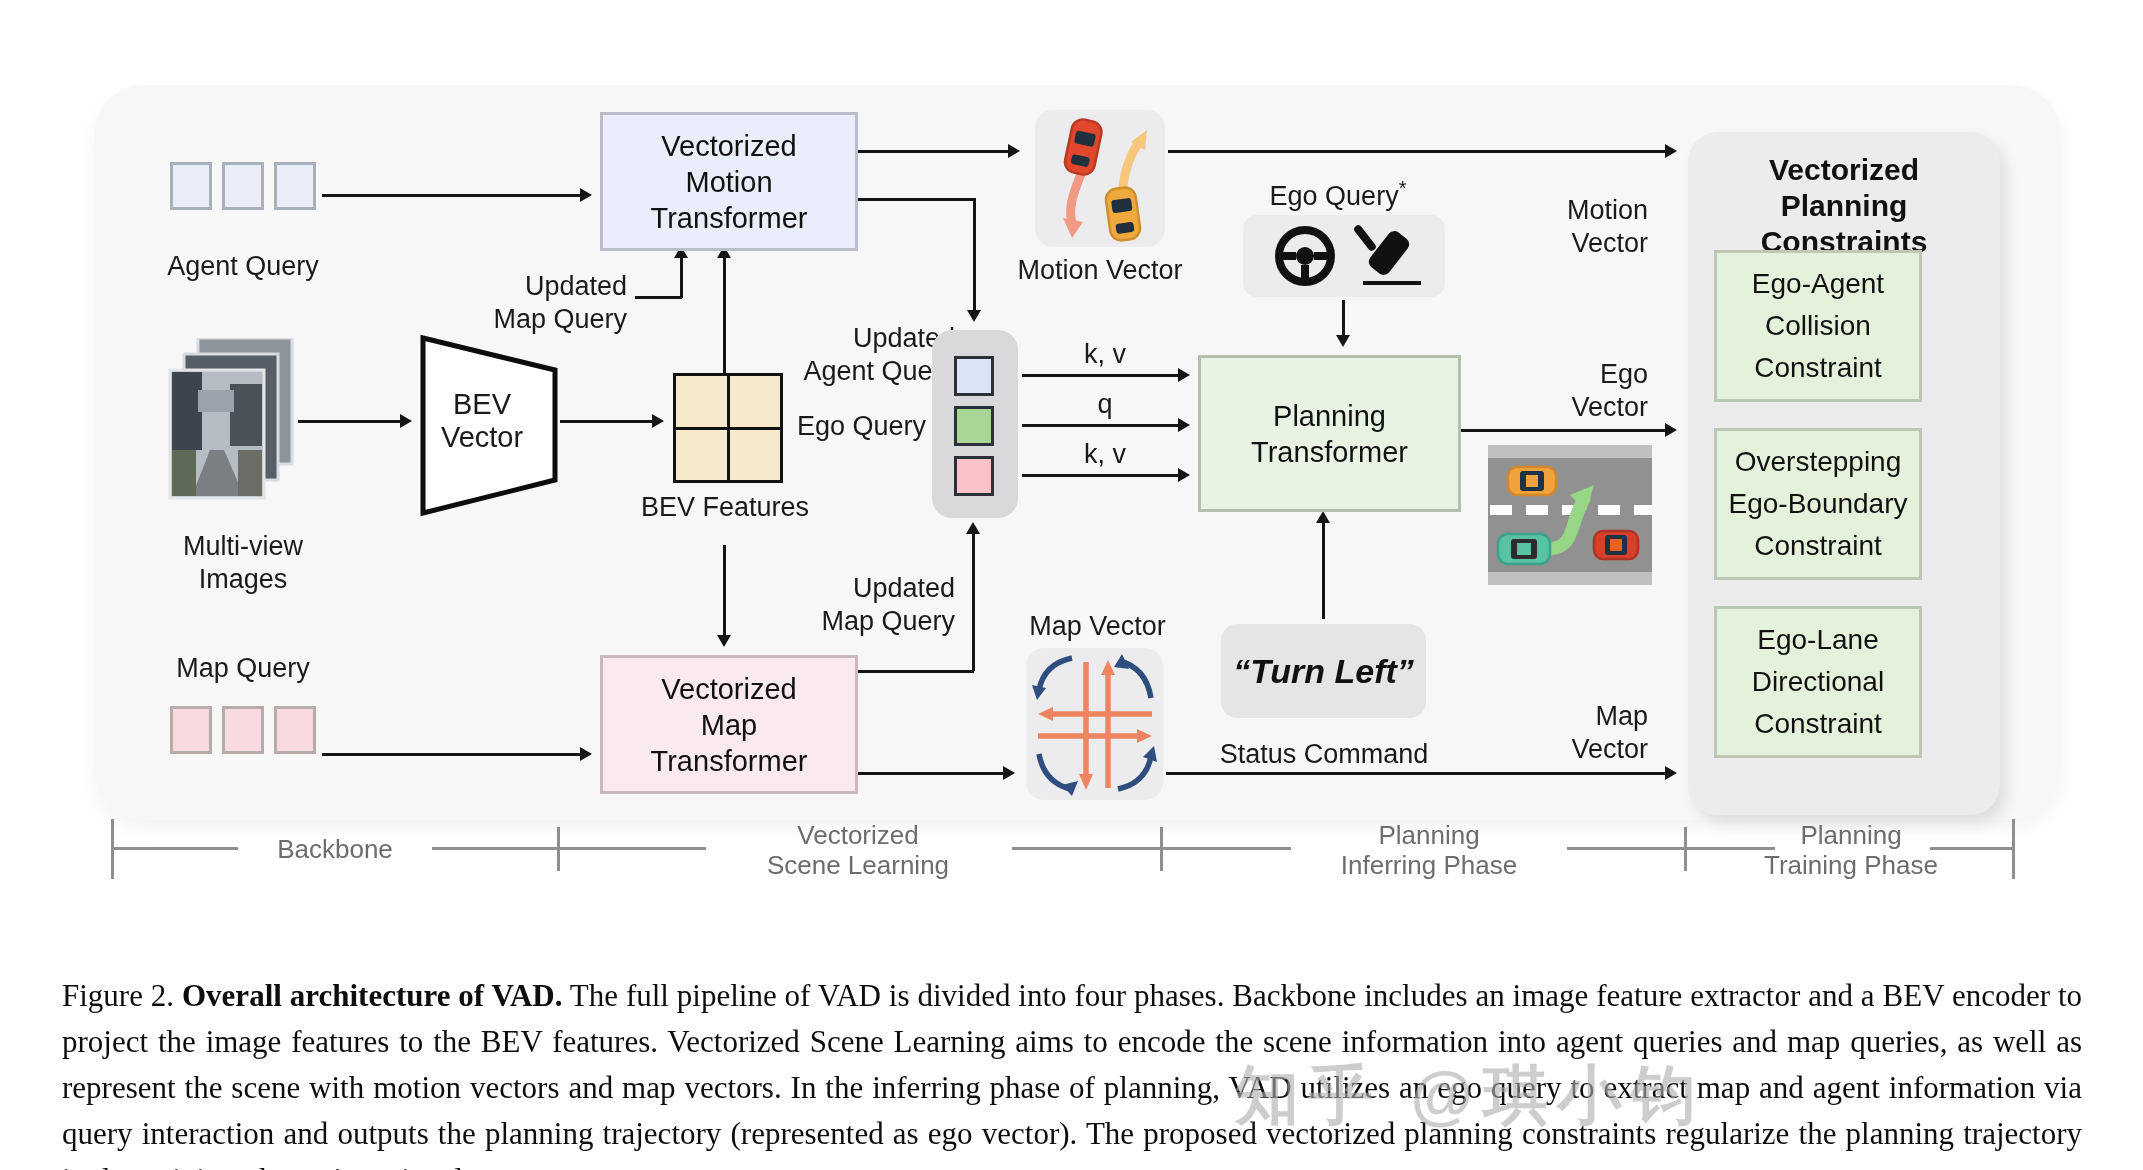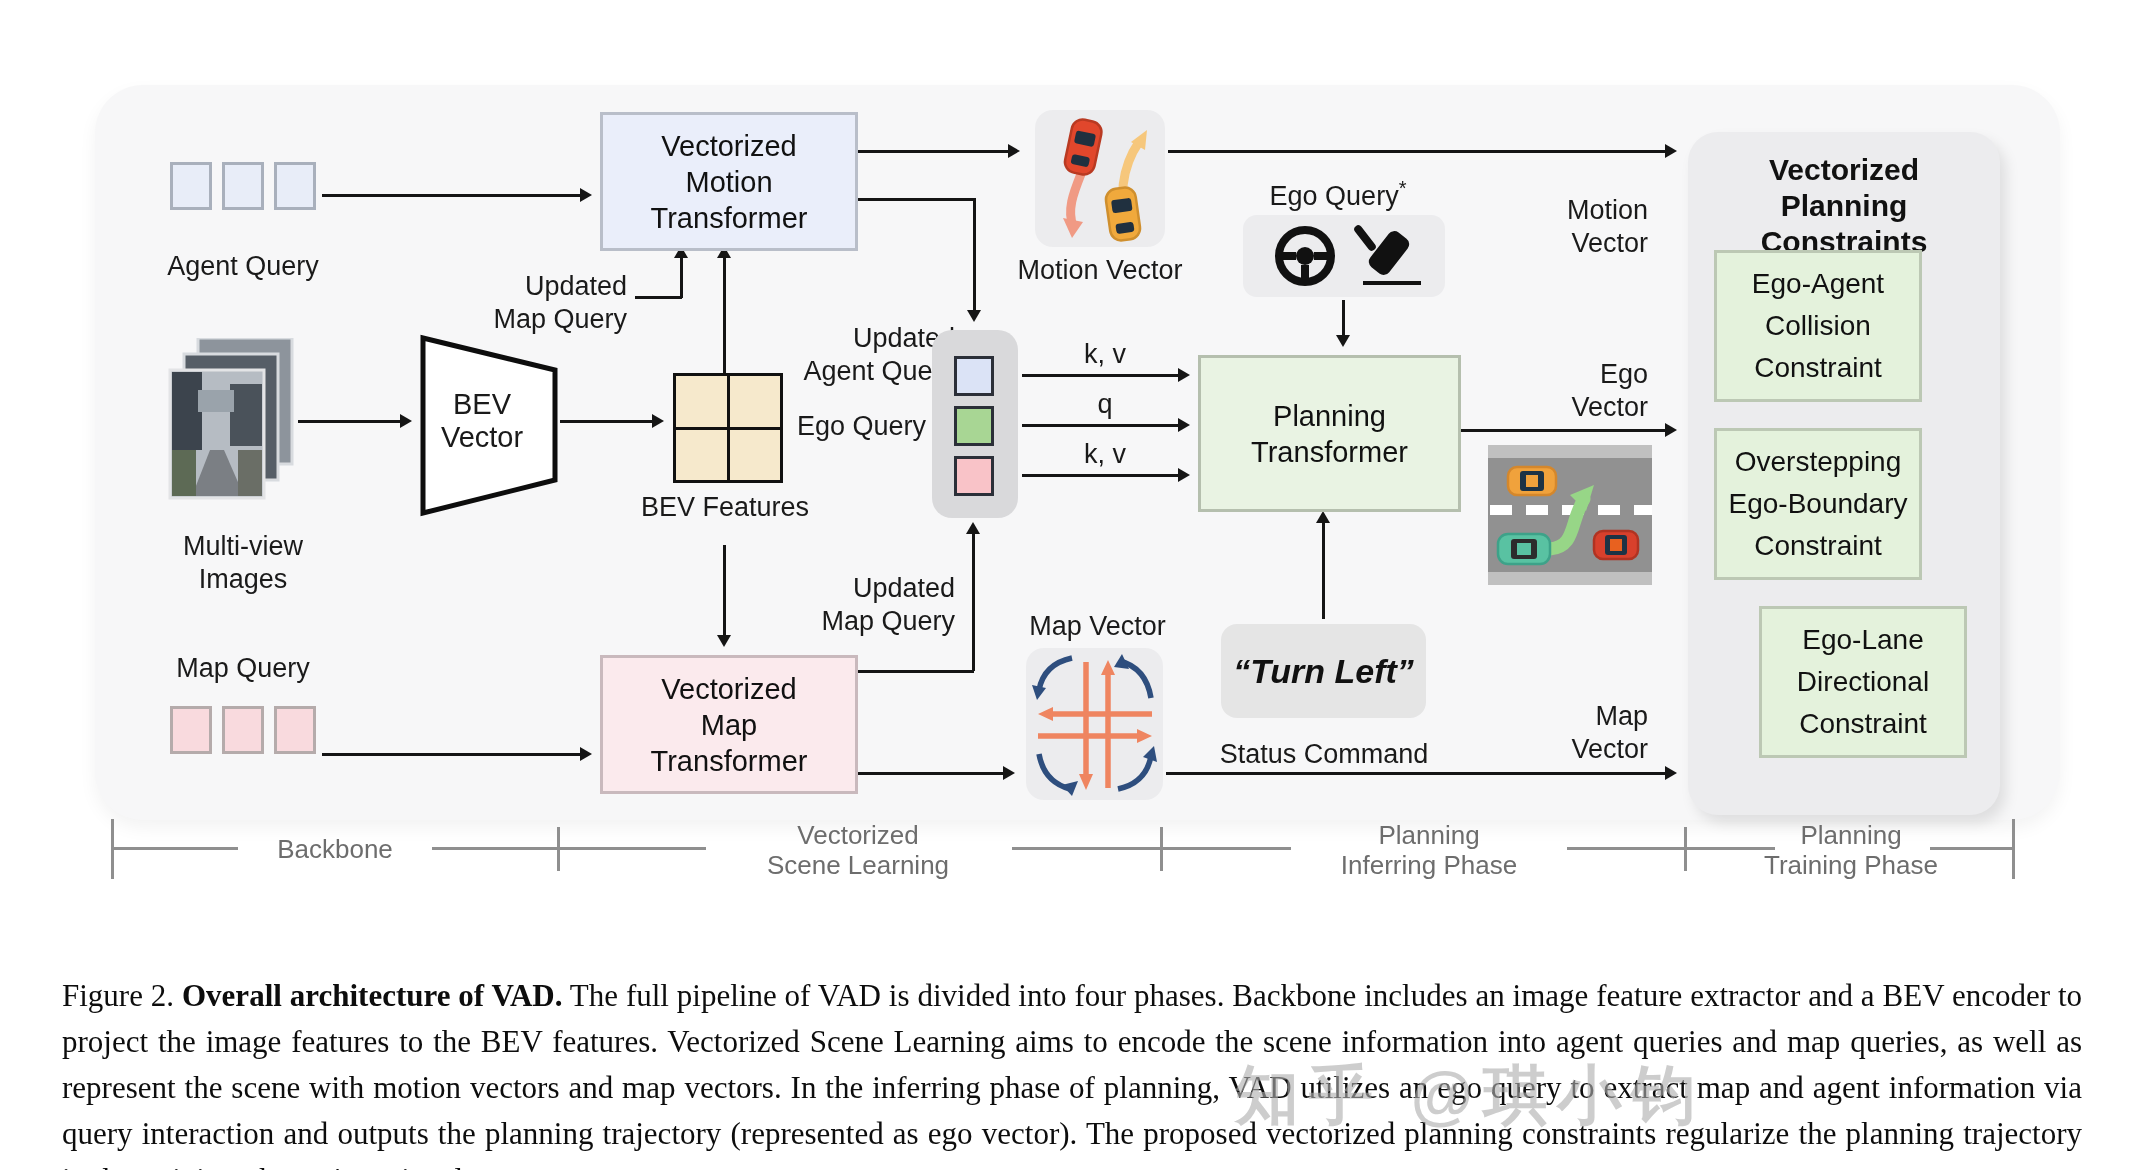--- a/index.html
+++ b/index.html
@@ -293,21 +293,21 @@
   <div class="cbox" style="top:250px;">
     <span>Ego-Agent</span>
     <span>Collision</span>
     <span>Constraint</span>
   </div>
   <div class="cbox" style="top:428px;">
     <span>Overstepping</span>
     <span>Ego-Boundary</span>
     <span>Constraint</span>
   </div>
-  <div class="cbox" style="top:606px;margin-left:45px;">
+  <div class="cbox" style="top:606px;">
     <span>Ego-Lane</span>
     <span>Directional</span>
     <span>Constraint</span>
   </div>
 
   <div>
     <div class="tick" style="left:111px;top:819px;height:60px;"></div>
     <div class="tick" style="left:557px;top:827px;height:44px;"></div>
     <div class="tick" style="left:1160px;top:827px;height:44px;"></div>
     <div class="tick" style="left:1684px;top:827px;height:44px;"></div>

